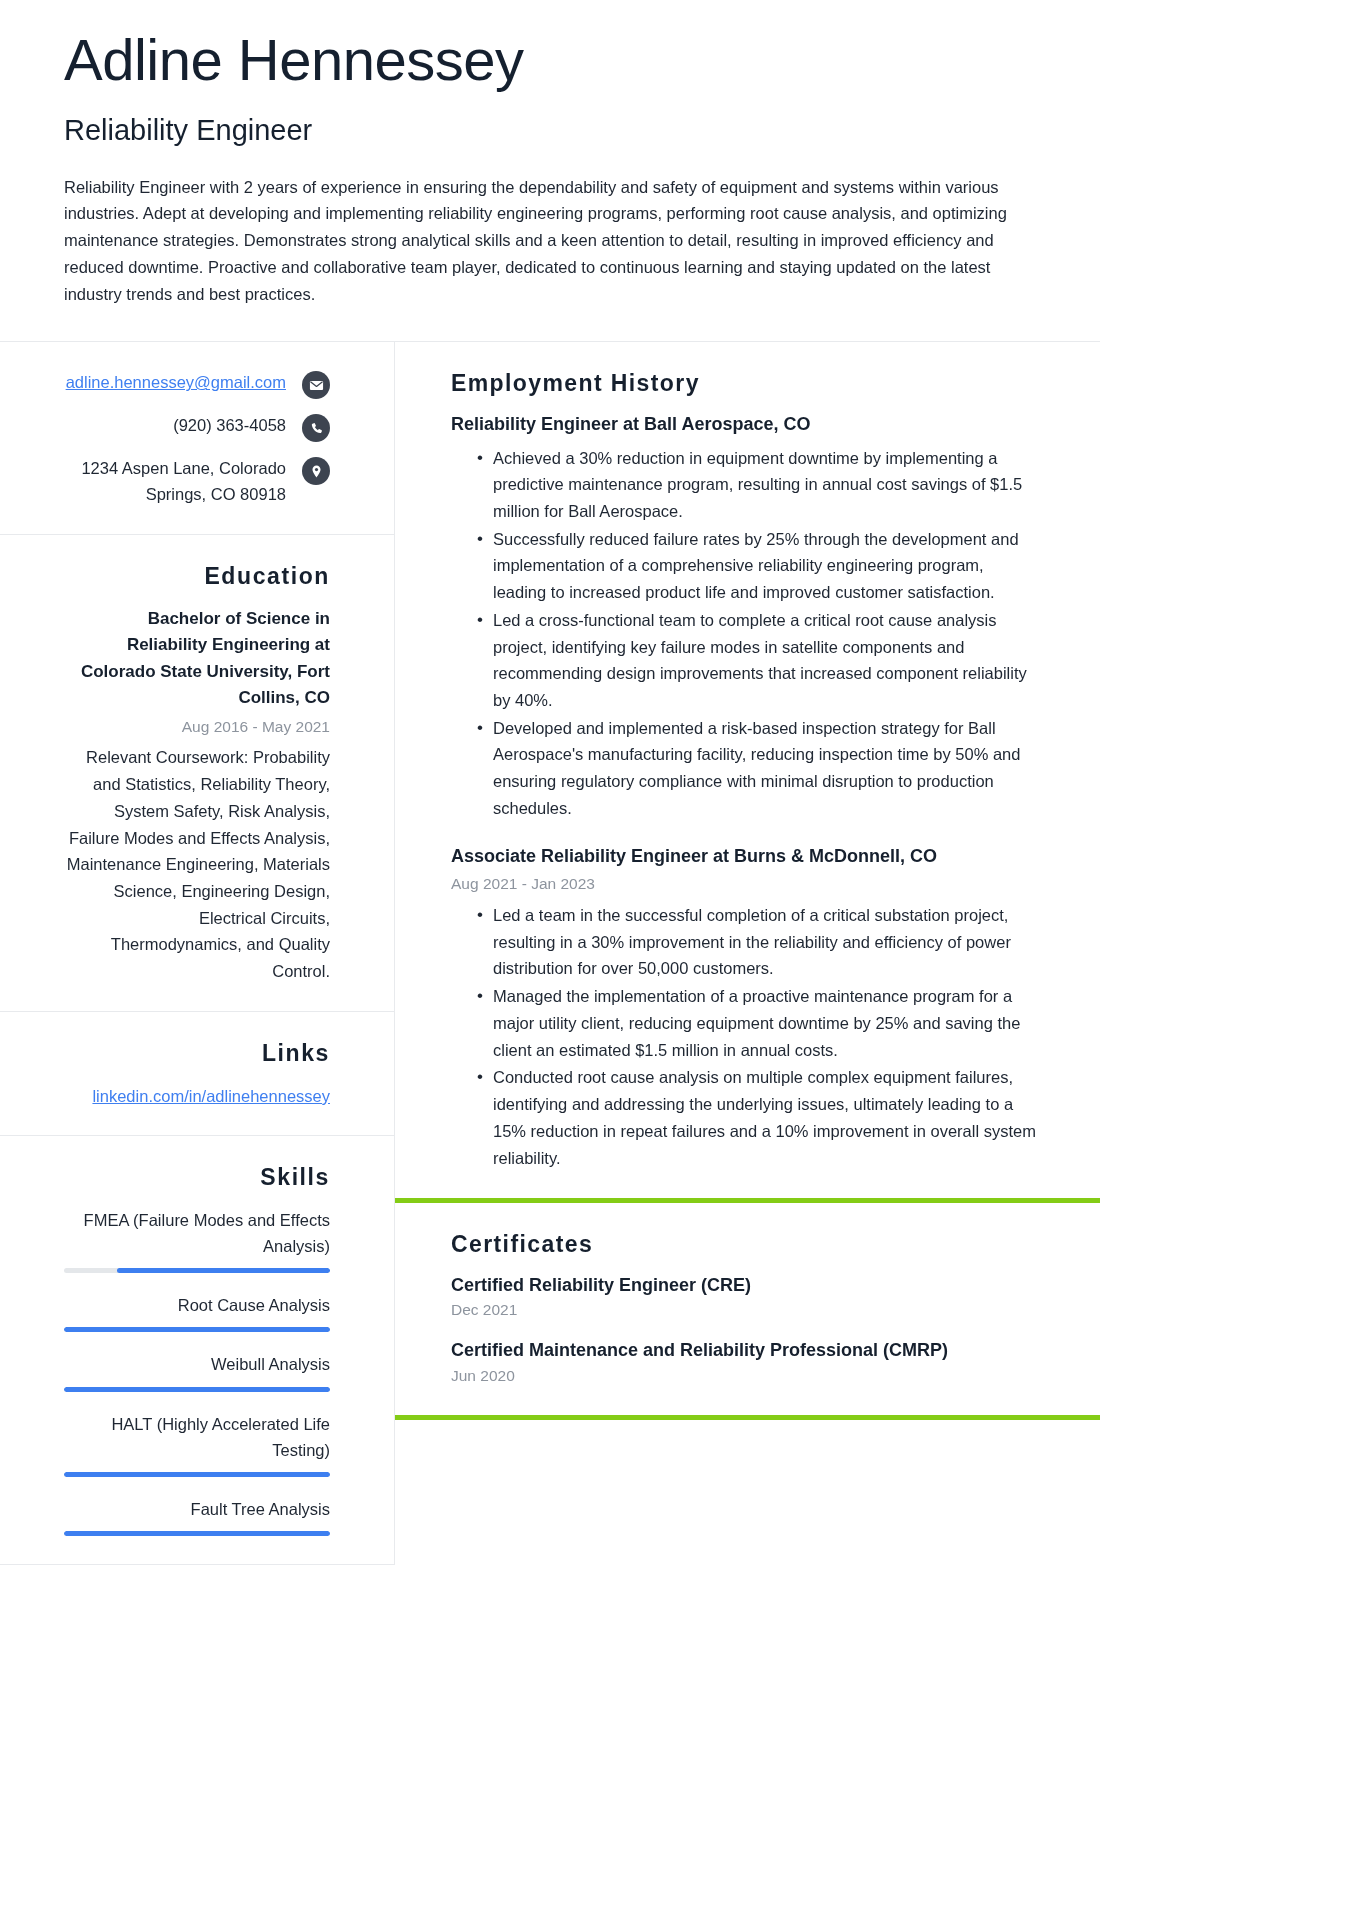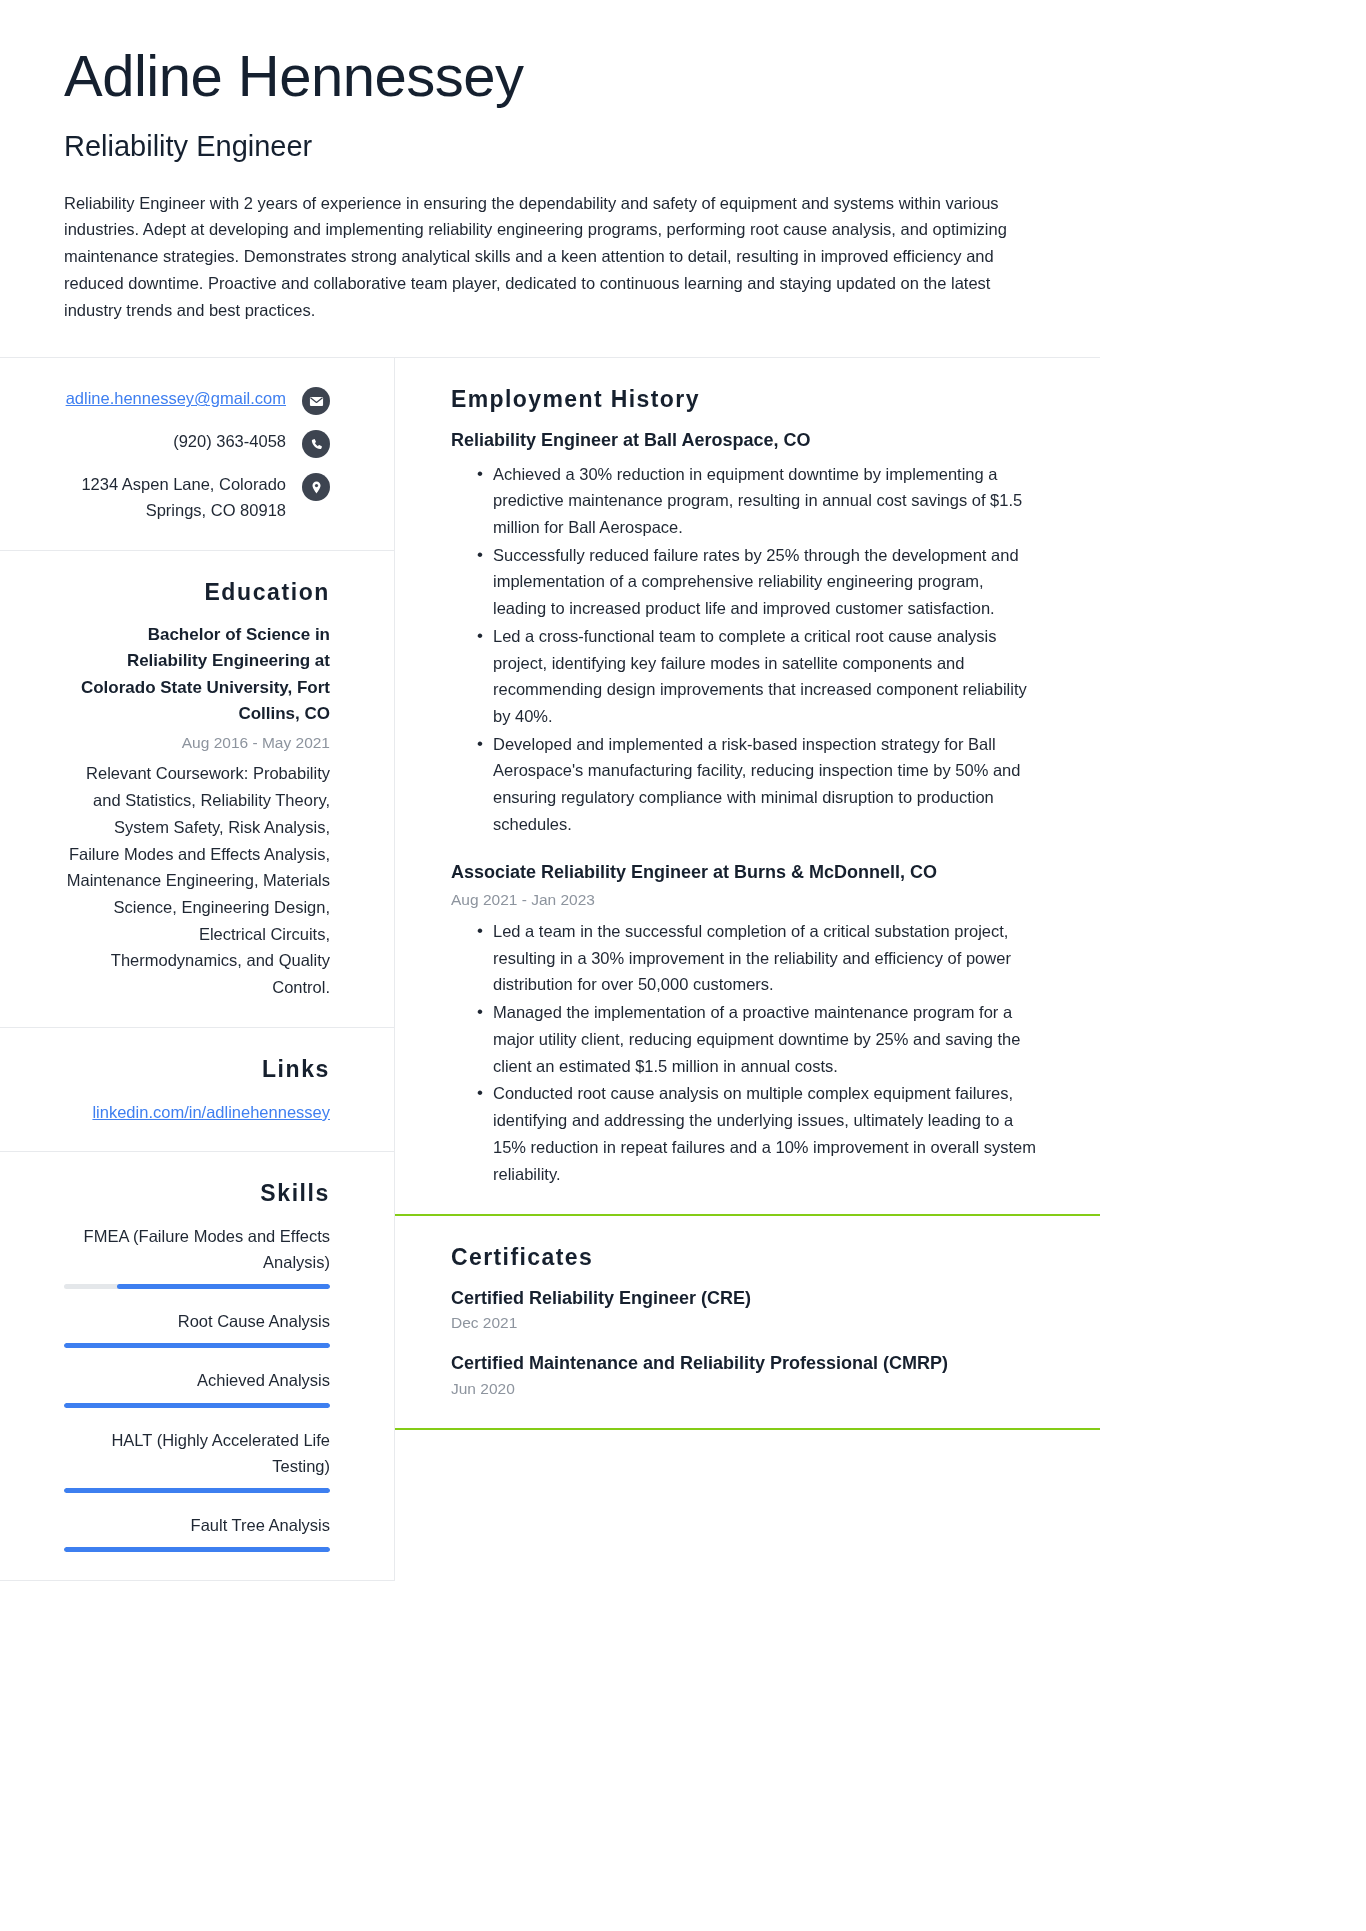--- a/index.html
+++ b/index.html
@@ -17,21 +17,21 @@
 
   .resume {
     width: 1100px;
     min-height: 1931px;
     background: #ffffff;
     position: relative;
   }
 
   
   .header {
-    padding: 44px 60px 34px 64px;
+    padding: 28px 60px 34px 64px;
   }
   .full-name {
     font-size: 58px;
     font-weight: 400;
     letter-spacing: -0.5px;
     line-height: 1.12;
     color: #15202f;
   }
   .job-title {
     font-size: 29px;
@@ -170,21 +170,21 @@
   }
   .skill-fill {
     height: 100%;
     background: #3d7ff0;
     border-radius: 3px;
   }
 
   
   .main-block {
     padding: 28px 60px 26px 56px;
-    border-bottom: 2px solid #84cc16;
+    border-bottom: 5px solid #84cc16;
   }
   .main-heading {
     font-size: 23px;
     font-weight: 700;
     letter-spacing: 1.4px;
     color: #16202e;
     margin-bottom: 15px;
   }
   .entry { margin-bottom: 22px; }
   .entry:last-child { margin-bottom: 0; }
@@ -308,21 +308,21 @@
                 <div class="skill-fill" style="width: 80%; background: rgb(61, 127, 240); margin-left: 20%;"></div>
               </div>
             </div>
             <div class="skill">
               <div class="skill-label">Root Cause Analysis</div>
               <div class="skill-track" style="background: rgb(228, 231, 234);">
                 <div class="skill-fill" style="width: 100%; background: rgb(61, 127, 240); margin-left: 0%;"></div>
               </div>
             </div>
             <div class="skill">
-              <div class="skill-label">Achieved Analysis</div>
+              <div class="skill-label">Weibull Analysis</div>
               <div class="skill-track" style="background: rgb(228, 231, 234);">
                 <div class="skill-fill" style="width: 100%; background: rgb(61, 127, 240); margin-left: 0%;"></div>
               </div>
             </div>
             <div class="skill">
               <div class="skill-label">HALT (Highly Accelerated Life Testing)</div>
               <div class="skill-track" style="background: rgb(228, 231, 234);">
                 <div class="skill-fill" style="width: 100%; background: rgb(61, 127, 240); margin-left: 0%;"></div>
               </div>
             </div>

